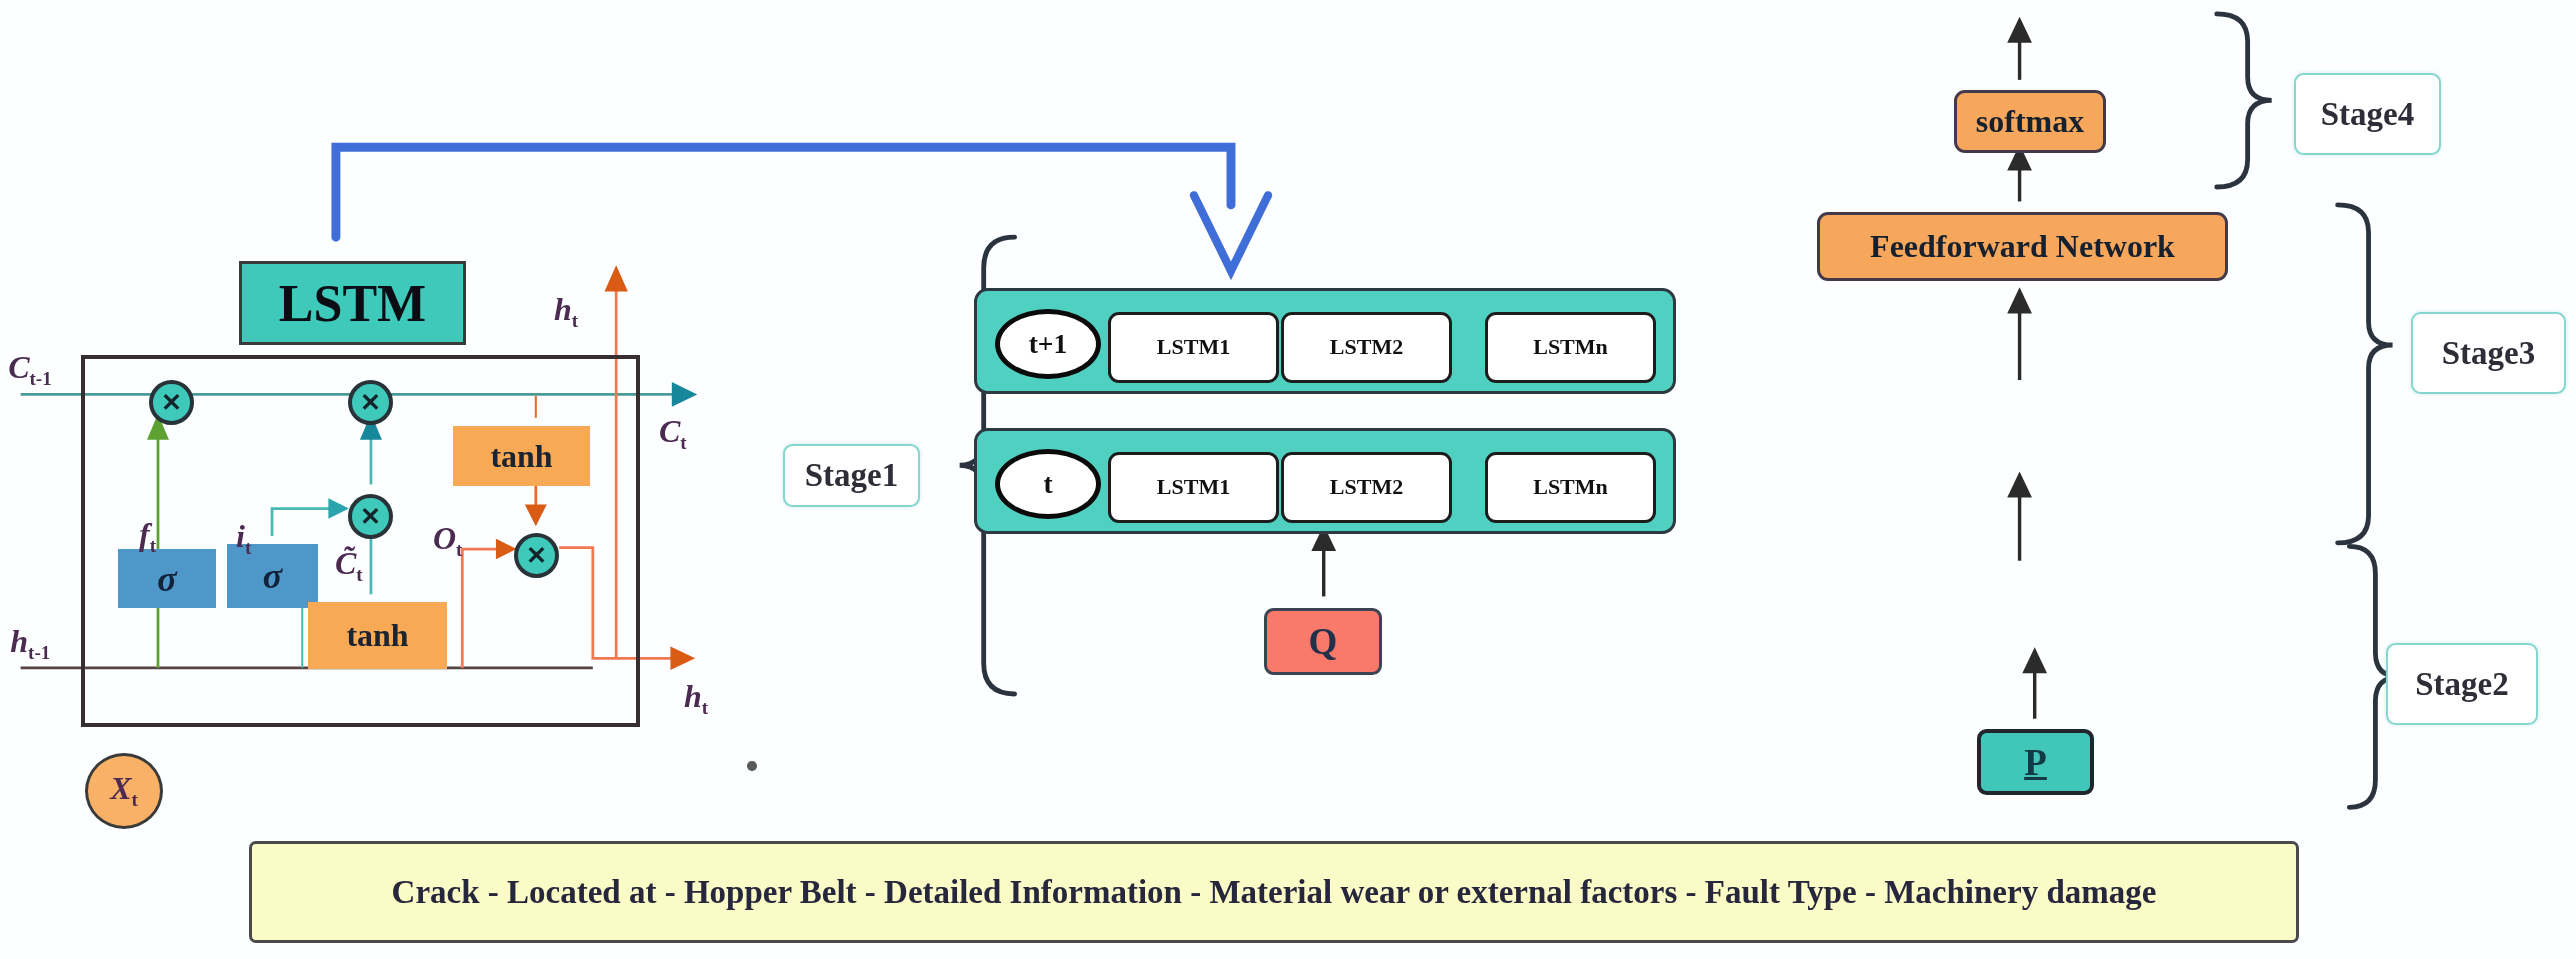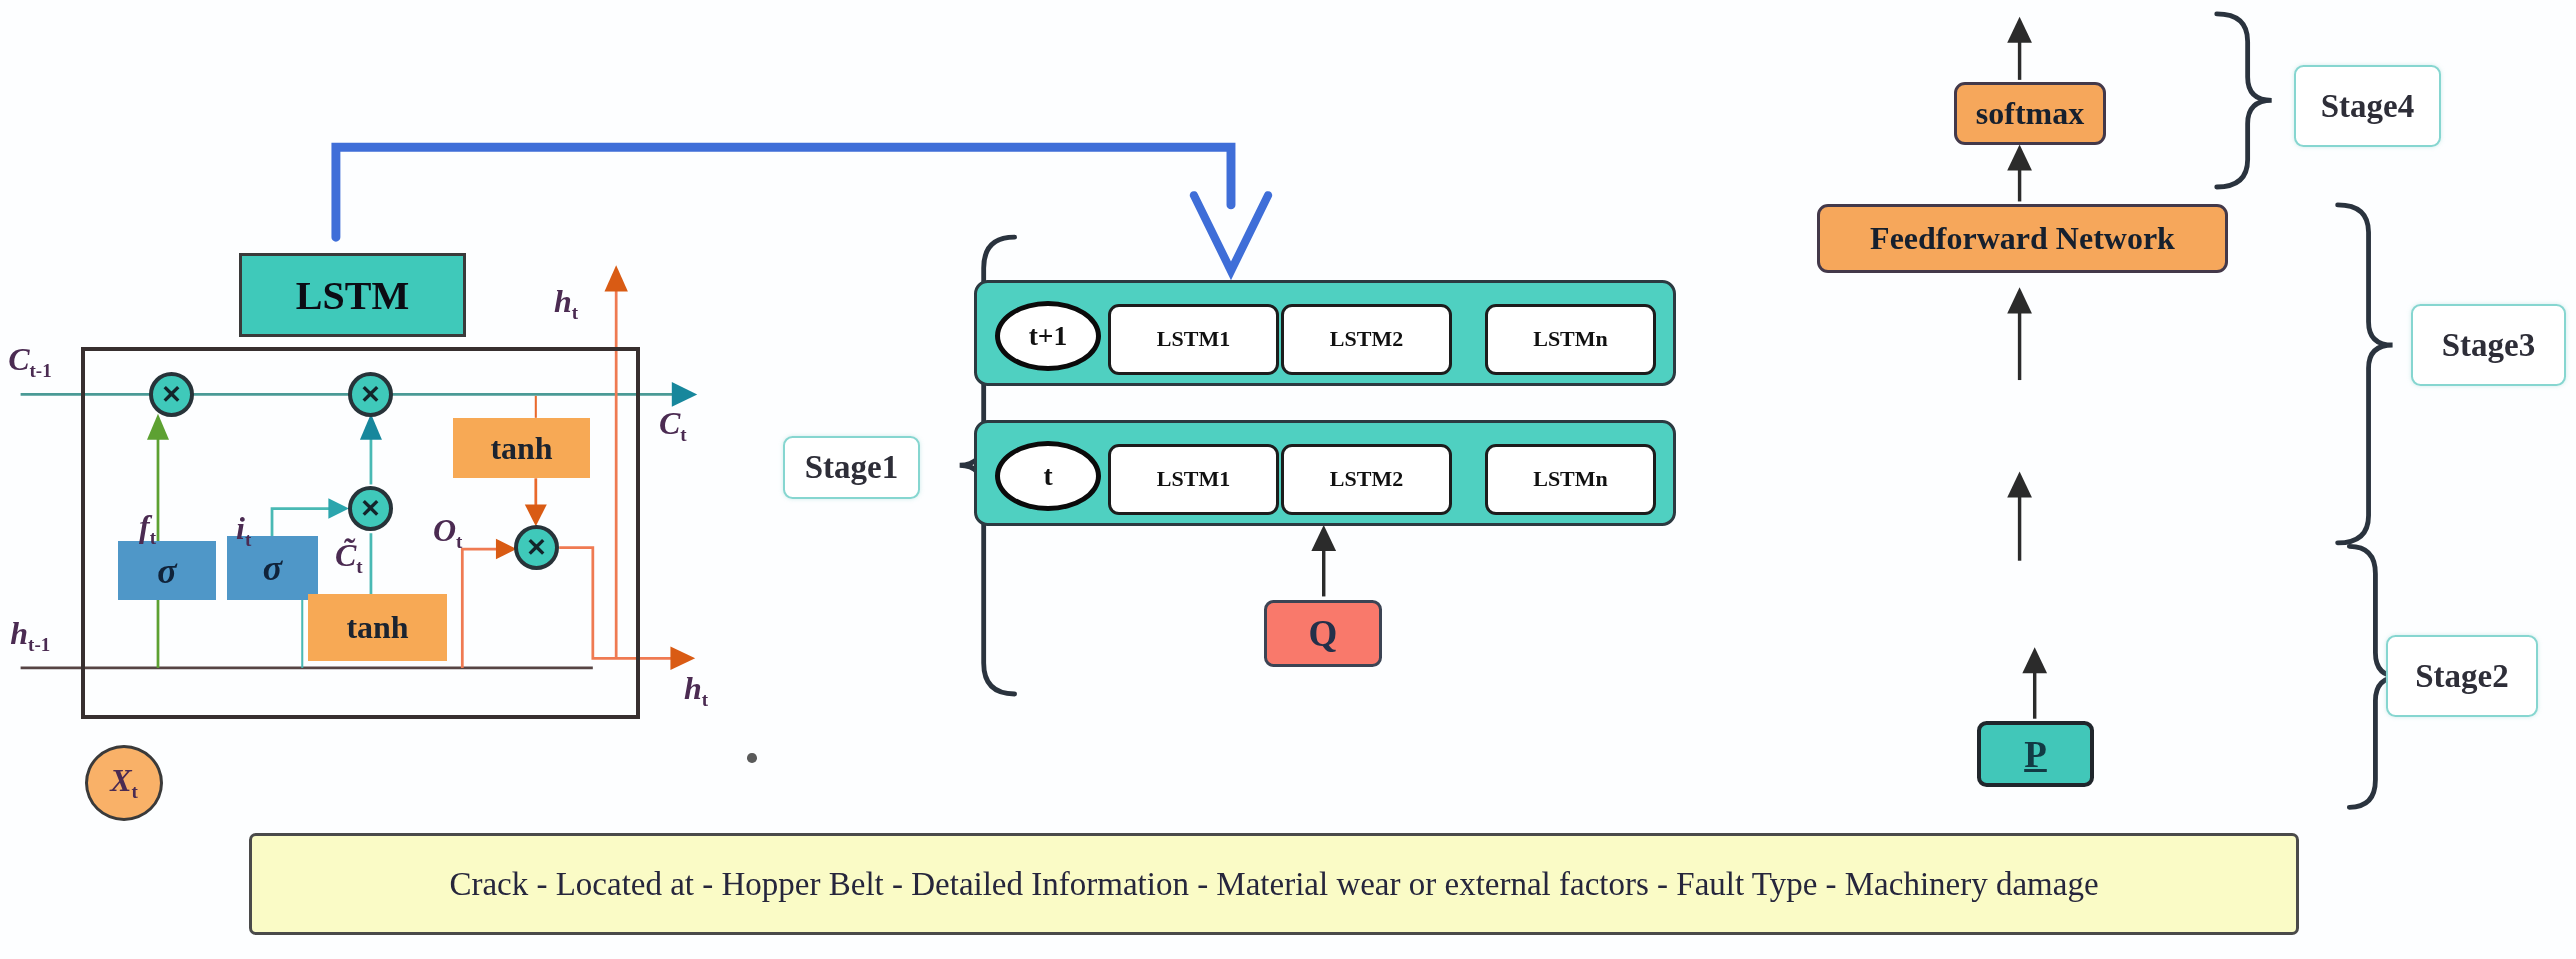--- a/index.html
+++ b/index.html
@@ -1,22 +1,22 @@
 <!DOCTYPE html>
 <html style="font-size:11px"><head>
 <meta charset="utf-8">
 <style>
   html,body{margin:0;padding:0;background:#ffffff;}
   .stage{position:relative;width:2576px;height:960px;background:#fdfeff;overflow:hidden;
          font-family:"Liberation Serif", serif;}
   .stage svg{position:absolute;left:0;top:0;z-index:1;}
-  .abs{position:absolute;z-index:2;box-sizing:border-box;}
+  .abs{position:absolute;z-index:2;box-sizing:border-box;margin-top:8px;}
   .flexc{display:flex;align-items:center;justify-content:center;}
   
-  .lstm-title{background:#3fc9ba;border:3.4px solid #3a3a3a;font-weight:bold;font-size:40px;color:#0c0c14;}
+  .lstm-title{background:#3fc9ba;border:3.4px solid #3a3a3a;font-weight:bold;font-size:52px;color:#0c0c14;}
   .cellframe{border:4.1px solid #372f2f;background:transparent;}
   .sigma-box{background:#4f97c8;color:#10233a;font-size:36px;font-weight:bold;font-style:italic;}
   .tanh-box{background:#f7a955;color:#1c2430;font-size:32px;font-weight:bold;justify-content:center;}
   .mult{background:#3fc9ba;border:4.1px solid #273339;border-radius:50%;font-size:25px;font-weight:bold;color:#13242a;}
   .xt-circle{background:#f9b168;border:3.4px solid #3a3a3a;border-radius:50%;}
   .lbl{font-size:32px;font-weight:bold;font-style:italic;color:#4b2b52;white-space:nowrap;}
   .lbl sub{font-size:19px;font-style:normal;font-weight:bold;}
   .dot{background:#5a5a5a;border-radius:50%;}
   
   .teal-row{background:#4fd0c1;border:3.4px solid #2c3a41;border-radius:13.7px;}
@@ -26,21 +26,21 @@
         font-size:22px;font-weight:bold;color:#111;}
   .q-box{background:#f9796b;border:3.4px solid #3c4454;border-radius:9.6px;font-size:37px;font-weight:bold;color:#23304a;}
   
   .p-box{background:#41c7b9;border:4.1px solid #20262c;border-radius:9.6px;font-size:37px;font-weight:bold;color:#123a44;}
   .orange-box{background:#f6a75b;border:3.4px solid #43394a;border-radius:11px;
               font-size:32px;font-weight:bold;color:#16202e;}
   .stagebox{background:#ffffff;border:2.7px solid #86d6d0;border-radius:9.6px;
             font-size:33px;font-weight:bold;color:#2e2e38;box-shadow:0 0 4.1px rgba(120,200,195,.35);}
   
   .caption{background:#fafbc6;border:3.4px solid #4a4a4a;border-radius:6.9px;
-           font-size:33px;font-weight:normal;color:#26263c;white-space:nowrap;}
+           font-size:33px;font-weight:bold;color:#26263c;white-space:nowrap;}
 </style>
 </head>
 <body>
 
 <div class="stage">
 
   <svg width="2576" height="960" viewBox="0 0 3750 1397">
 
     <path d="M489,345 L489,214 L1792,214 L1792,298" fill="none" stroke="#3f6ed8" stroke-width="13" stroke-linecap="round"></path>
     <path d="M1738,284 L1792,394 L1846,284" fill="none" stroke="#3f6ed8" stroke-width="12" stroke-linecap="round"></path>

